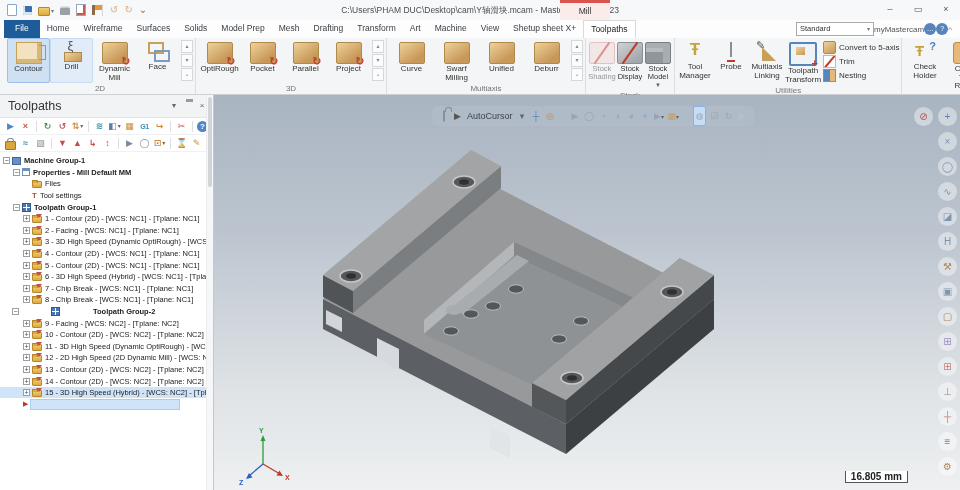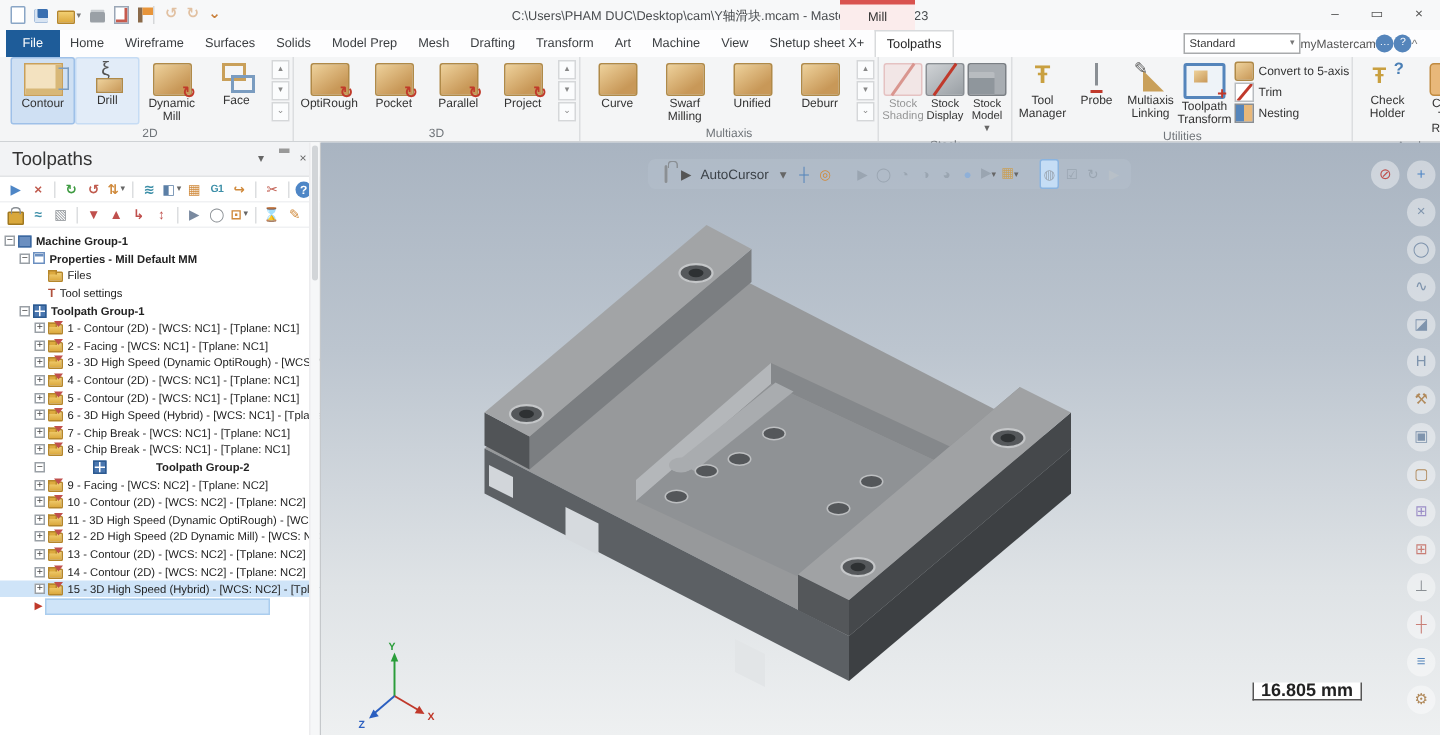--- a/index.html
+++ b/index.html
@@ -25,21 +25,21 @@
           font-size:8.5px;color:#4a4d50;white-space:nowrap;overflow:hidden;pointer-events:none}
   .wbtns{position:absolute;right:0;top:0;display:flex}
   .wbtn{width:28px;height:19px;line-height:18px;text-align:center;font-size:9px;color:#555;cursor:pointer}
   .ctx-mill{position:absolute;left:560px;top:0;width:50px;height:20px;background:#fbecec;border-top:3px solid #d9534f;
             box-sizing:border-box;text-align:center;font-size:8.5px;color:#333;line-height:16px}
   
   .tabrow{position:absolute;top:20px;left:0;right:0;height:18px;background:#fdfdfe;border-bottom:1px solid #e4e6e8;display:flex;align-items:stretch}
   .tab{padding:0 7px;font-size:8.5px;line-height:17px;color:#3a3d40;cursor:pointer;white-space:nowrap}
   .tab.file{background:#1e5c99;color:#fff;padding:0 11px;margin-left:4px}
   .tab.active{background:#fff;border:1px solid #d8dadc;border-bottom:none;color:#222}
-  .tabright{position:absolute;right:15px;top:1px;height:16px;display:flex;align-items:center;}
+  .tabright{position:absolute;right:8px;top:1px;height:16px;display:flex;align-items:center;}
   .stdbox{width:70px;height:12px;border:1px solid #a8aaac;background:#fff;font-size:7.5px;line-height:12px;
           padding:0 3px;color:#333;display:flex;justify-content:space-between;cursor:pointer}
   .stdbox .c{color:#777;font-size:6px}
   .mymc{font-size:8px;color:#555}
   .circ{width:12px;height:12px;border-radius:50%;background:#5585bb;color:#fff;font-size:7px;line-height:12px;text-align:center;cursor:pointer}
   .collapse{font-size:8px;color:#777;cursor:pointer}
   
   .ribbon{position:absolute;top:38px;left:0;right:0;height:57px;background:#f4f5f6;border-bottom:1px solid #cfd2d5;
           display:flex;align-items:stretch;padding-left:5px;box-sizing:border-box}
   .rgroup{display:flex;flex-direction:column;border-right:1px solid #dcdee0;padding:0 2px}
@@ -135,22 +135,22 @@
   .overlaybar{position:absolute;left:218px;top:11px;height:20px;border-radius:5px;background:rgba(180,192,204,.55);
      display:flex;align-items:center;padding:0 6px;gap:3px}
   .obar-ic{font-size:9px;line-height:18px;min-width:11px;text-align:center;cursor:pointer}
   .obar-ic.hl{background:rgba(200,225,250,.9);border:1px solid #8ab4e0;border-radius:2px}
   .obar-label{font-size:9px;color:#3c4248;margin:0 1px;cursor:pointer}
   .obar-gap{width:8px}
   .rightbar{position:absolute;right:3px;top:12px;display:flex;flex-direction:column;gap:6px;align-items:center}
   .rbc{width:19px;height:19px;border-radius:50%;background:rgba(255,255,255,.42);display:flex;align-items:center;
        justify-content:center;font-size:10px;cursor:pointer;flex:none}
   .rbc.sidebtn{position:absolute;right:24px;top:0}
-  .scalebox{position:absolute;right:52px;bottom:23px;background:rgba(255,255,255,.92);border:1px solid #555;border-top:none;
-     font-size:12px;font-weight:bold;color:#222;padding:0 5px;height:11px;line-height:11px}
+  .scalebox{position:absolute;right:52px;bottom:7px;background:rgba(255,255,255,.92);border:1px solid #555;border-top:none;
+     font-size:10px;font-weight:bold;color:#222;padding:0 5px;height:11px;line-height:11px}
   .gnomon{position:absolute;left:0;top:0;pointer-events:none}
 </style>
 </head>
 <body>
 
 <div class="titlebar">
   <div class="qat" id="qat">
       <span class="qbtn">
         <span class="qic qic-page"></span>
       </span>
@@ -472,21 +472,21 @@
         <div class="trow" style="padding-left: 23px;">
           <span class="xp">+</span>
           <span class="ti fldr tp"></span>
           <span class="tlab">7 - Chip Break - [WCS: NC1] - [Tplane: NC1]</span>
         </div>
         <div class="trow" style="padding-left: 23px;">
           <span class="xp">+</span>
           <span class="ti fldr tp"></span>
           <span class="tlab">8 - Chip Break - [WCS: NC1] - [Tplane: NC1]</span>
         </div>
-        <div class="trow bold" style="padding-left: 23px; gap: 30px;">
+        <div class="trow bold" style="padding-left: 12px; gap: 30px;">
           <span class="xp">−</span>
           <span class="ti ti-group"></span>
           <span class="tlab">Toolpath Group-2</span>
         </div>
         <div class="trow" style="padding-left: 23px;">
           <span class="xp">+</span>
           <span class="ti fldr tp"></span>
           <span class="tlab">9 - Facing - [WCS: NC2] - [Tplane: NC2]</span>
         </div>
         <div class="trow" style="padding-left: 23px;">

